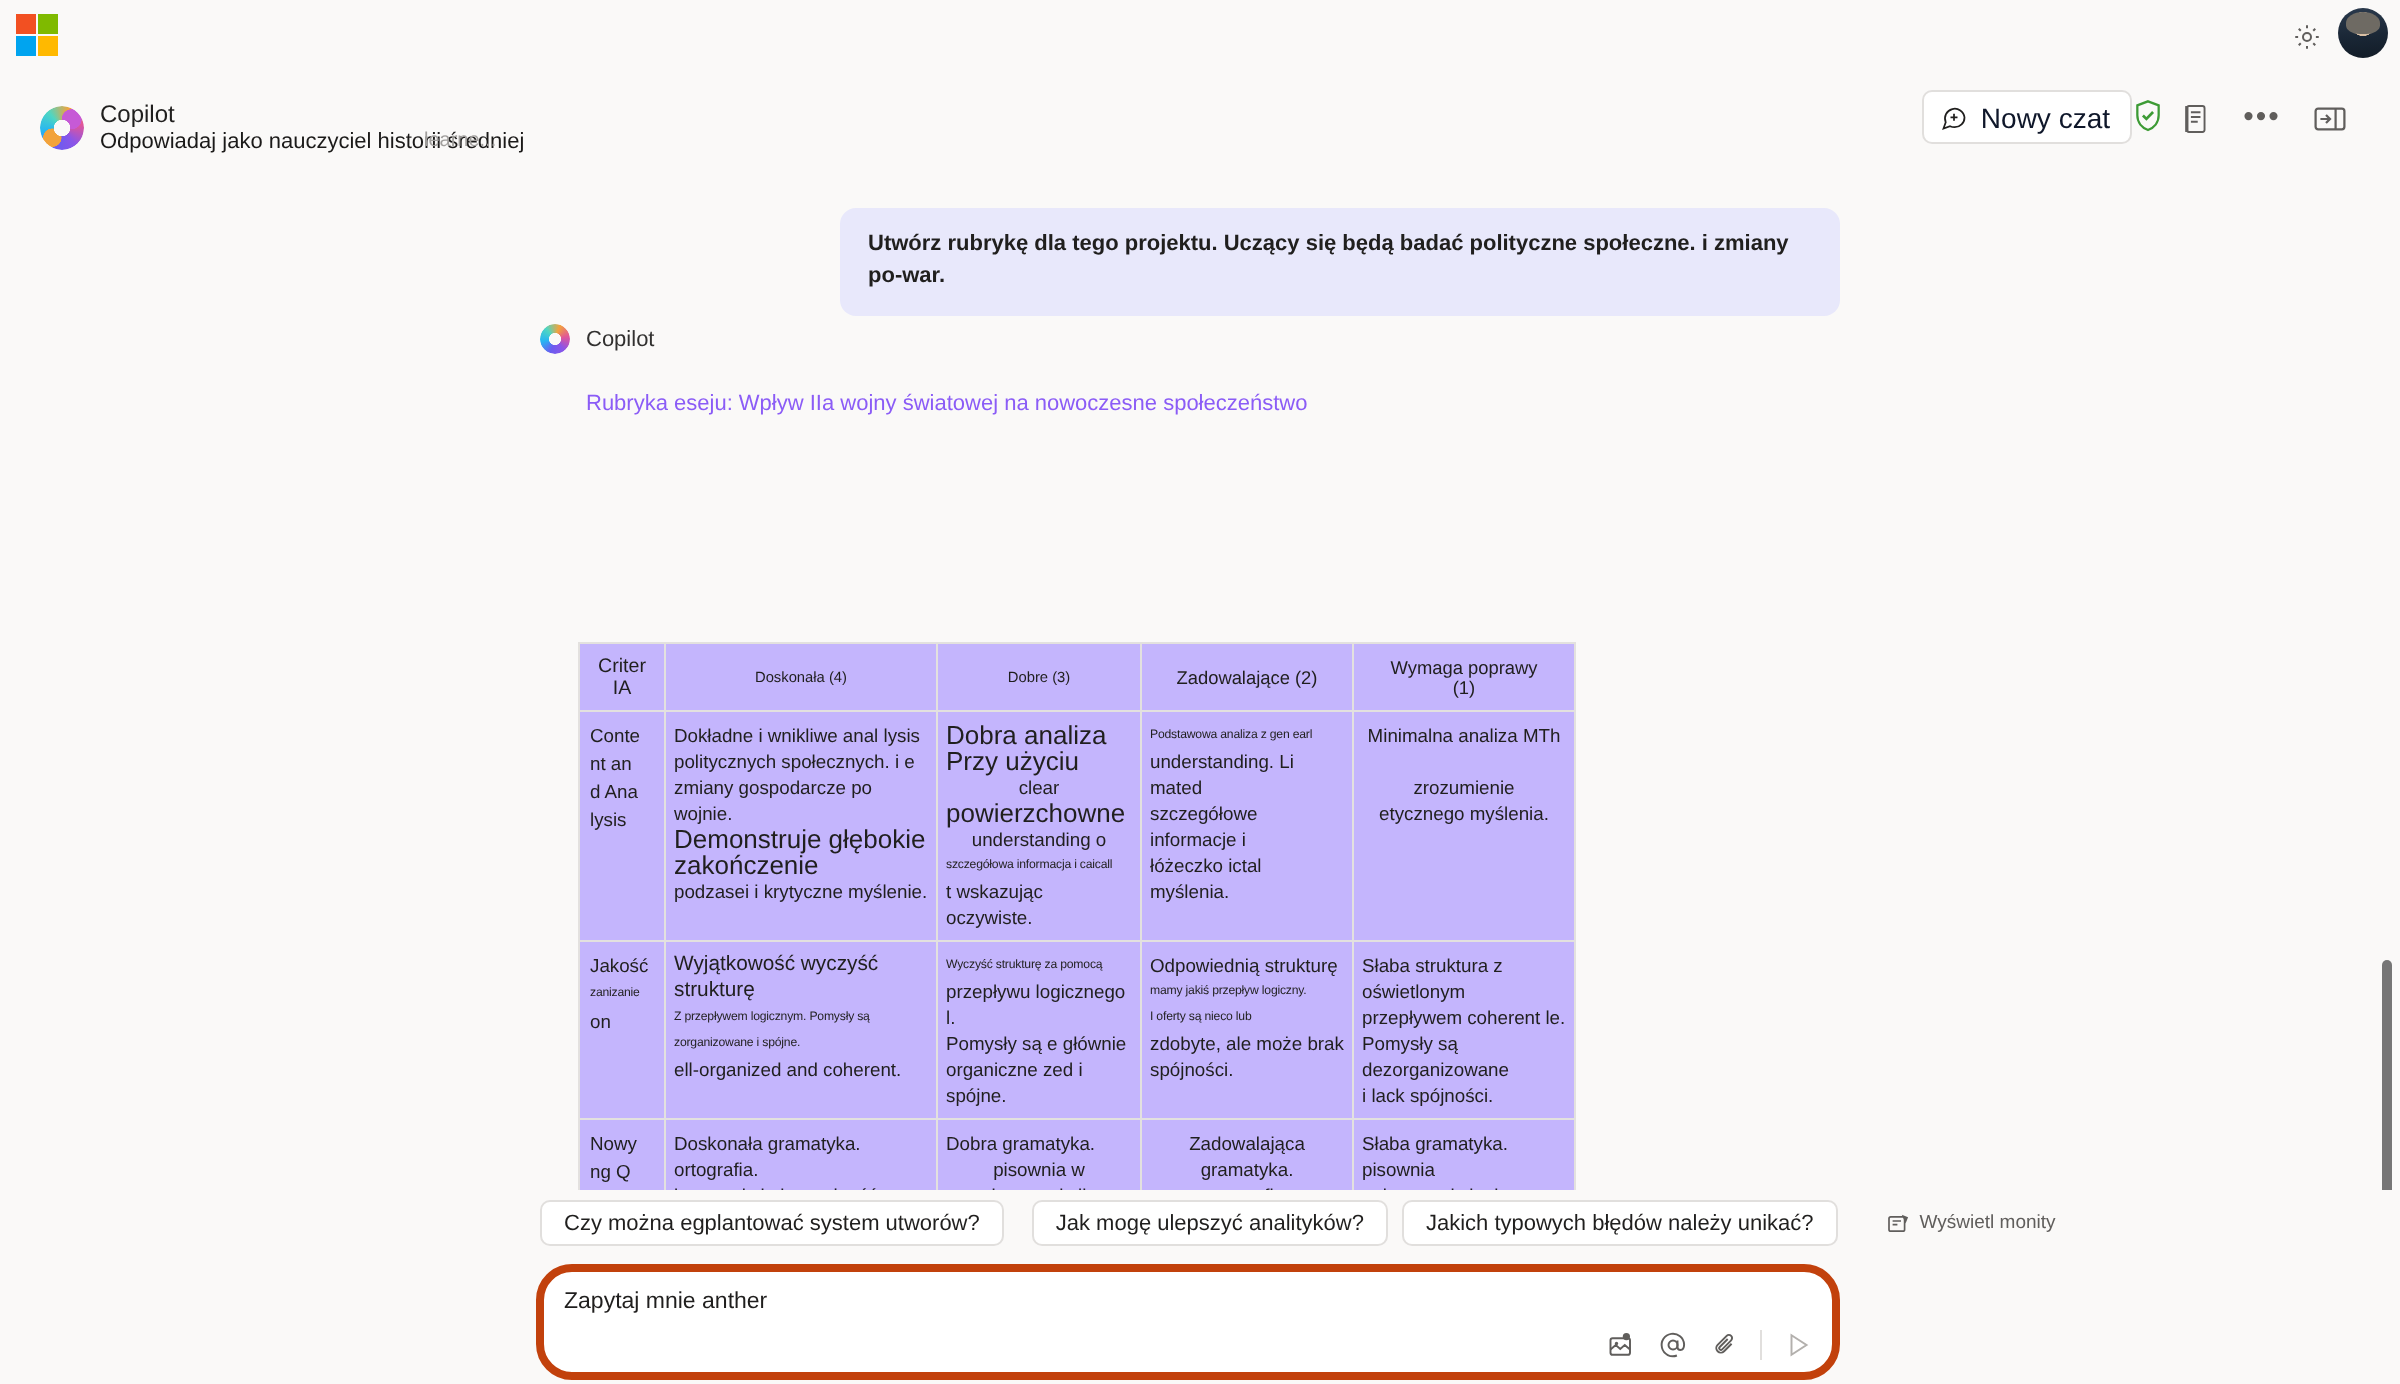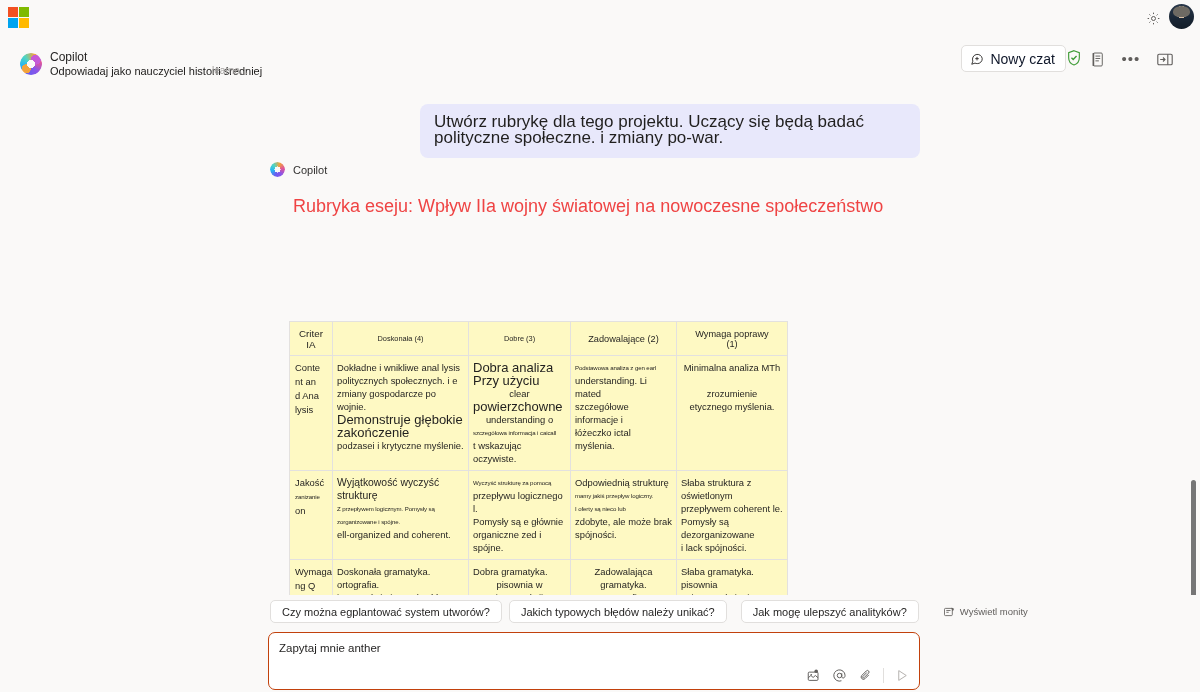--- a/index.html
+++ b/index.html
@@ -54,36 +54,36 @@
   .hicon { position:absolute; top:2px; width:22px; height:20px; display:flex;
            align-items:center; justify-content:center; cursor:pointer; color:#605e5c; }
   .hicon.pages { right:92px; } .hicon.dots { right:58px; } .hicon.panel { right:24px; }
   .dots-g { letter-spacing:1px; font-size:15px; line-height:10px; color:#605e5c; }
 
   
   .convo { position:absolute; top:100px; left:0; width:1200px; height:495px; overflow:hidden; }
 
   .user-bubble { position:absolute; left:420px; top:4px; width:500px;
                  background:#e8e8fb; border-radius:8px; padding:10px 14px 12px 14px; }
-  .user-bubble p { margin:0; font-size:17px; line-height:16px; color:#201f1e; }
+  .user-bubble p { margin:0; font-size:11px; line-height:16px; color:#201f1e;font-weight:bold; }
 
   .bot-row { position:absolute; left:270px; top:62px; display:flex; align-items:center; gap:8px; }
   .bot-mark { position:relative; width:15px; height:15px; }
   .bot-mark .swirl {
     position:absolute; inset:0; border-radius:50%;
     background: conic-gradient(from 200deg, #6a5cf0, #26b5f2, #4fd6c2, #f2a33c, #e0559a, #8b55e8, #6a5cf0);
     -webkit-mask: radial-gradient(circle at 50% 50%, rgba(0,0,0,0) 28%, #000 29%);
             mask: radial-gradient(circle at 50% 50%, rgba(0,0,0,0) 28%, #000 29%);
   }
   .bot-name { font-size:11px; color:#323130; }
 
-  .answer-title { position:absolute; left:293px; top:96px; font-size:18px; color:#ef4444; }
+  .answer-title { position:absolute; left:293px; top:96px; font-size:11px; color:#8b5cf6; }
 
   .rubric { position:absolute; left:289px; top:221px; width:498px;
-            border-collapse:collapse; table-layout:fixed; background:#fef9c3; }
+            border-collapse:collapse; table-layout:fixed; background:#c4b5fd; }
   .rubric col.c0 { width:43px; } .rubric col.c1 { width:136px; }
   .rubric col.c2 { width:102px; } .rubric col.c3 { width:106px; } .rubric col.c4 { width:111px; }
   .rubric th, .rubric td { border:1px solid #e3e1df; vertical-align:top; padding:5px 4px; }
   .rubric th { font-weight:400; text-align:center; vertical-align:middle; height:34px; }
   .rubric td { font-size:7.6px; line-height:13px; color:#201f1e; }
   .rubric td.crit { text-align:left; font-size:9.6px; line-height:14px; padding-left:5px; }
   .t-s  { font-size:6.1px; letter-spacing:-0.1px; }
   .t-m  { font-size:13px; }
   .t-l  { font-size:9.4px; }
   .t-xl { font-size:10.4px; }
@@ -97,21 +97,21 @@
   .suggests { position:absolute; left:270px; top:600px; display:flex; align-items:center; gap:7px; }
   .chip { height:23px; padding:0 11px; display:flex; align-items:center;
           background:#ffffff; border:1px solid #e1dfdd; border-radius:5px;
           font-size:11px; color:#201f1e; white-space:nowrap; cursor:pointer; }
   .chip.gap { margin-left:7px; }
   .prompts { display:flex; align-items:center; gap:5px; margin-left:17px; cursor:pointer; }
   .prompts .lbl { font-size:9.5px; color:#605e5c; white-space:nowrap; }
 
   
   .composer { position:absolute; left:268px; top:632px; width:652px; height:58px;
-              background:#ffffff; border:1px solid #c2410c; border-radius:7px; }
+              background:#ffffff; border:4px solid #c2410c; border-radius:18px; }
   .composer .ph { position:absolute; left:10px; top:9px; font-size:11.5px; color:#201f1e; }
   .cicons { position:absolute; right:9px; bottom:6px; display:flex; align-items:center; gap:10px; }
   .cicon { width:16px; height:16px; display:flex; align-items:center; justify-content:center;
            color:#605e5c; cursor:pointer; }
   .cdiv { width:1px; height:15px; background:#e1dfdd; }
   svg { display:block; }
 </style>
 </head>
 <body>
 
@@ -282,21 +282,21 @@
             </td>
             <td>
               <div class="t-l">Słaba struktura z oświetlonym</div>
               <div class="t-l">przepływem coherent le.</div>
               <div class="t-l">Pomysły są dezorganizowane</div>
               <div class="t-l">i lack spójności.</div>
             </td>
           </tr>
           <tr>
             <td class="crit">
-              <div class="t-l">Wymaga</div>
+              <div class="t-l">Nowy</div>
               <div class="t-l">ng Q</div>
               <div class="t-s">narzędów</div>
             </td>
             <td>
               <div class="t-l">Doskonała gramatyka. ortografia.</div>
               <div class="t-l">interpunkcja i czytelność y.</div>
             </td>
             <td>
               <div class="t-l">Dobra gramatyka.</div>
               <div class="t-l ctr">pisownia w</div>
@@ -312,22 +312,22 @@
             </td>
           </tr>
         </tbody>
     </table>
 
     <div class="scrollbar"></div>
   </div>
 
   <div class="suggests" id="chips">
     <div class="chip">Czy można egplantować system utworów?</div>
+      <div class="chip gap">Jak mogę ulepszyć analityków?</div>
       <div class="chip">Jakich typowych błędów należy unikać?</div>
-      <div class="chip gap">Jak mogę ulepszyć analityków?</div>
       <div class="prompts">
       <span>
         <svg width="12" height="12" viewBox="0 0 20 20" fill="none" stroke="#605e5c" stroke-width="1.4">
           <rect x="2.5" y="4" width="13" height="12" rx="1.5"></rect>
           <path d="M5.5 7.5h7M5.5 10.5h4"></path>
           <path d="M14.5 3.5l3 1.2-1.2 3z" fill="#605e5c"></path>
         </svg>
       </span>
       <span class="lbl">Wyświetl monity</span>
     </div>

